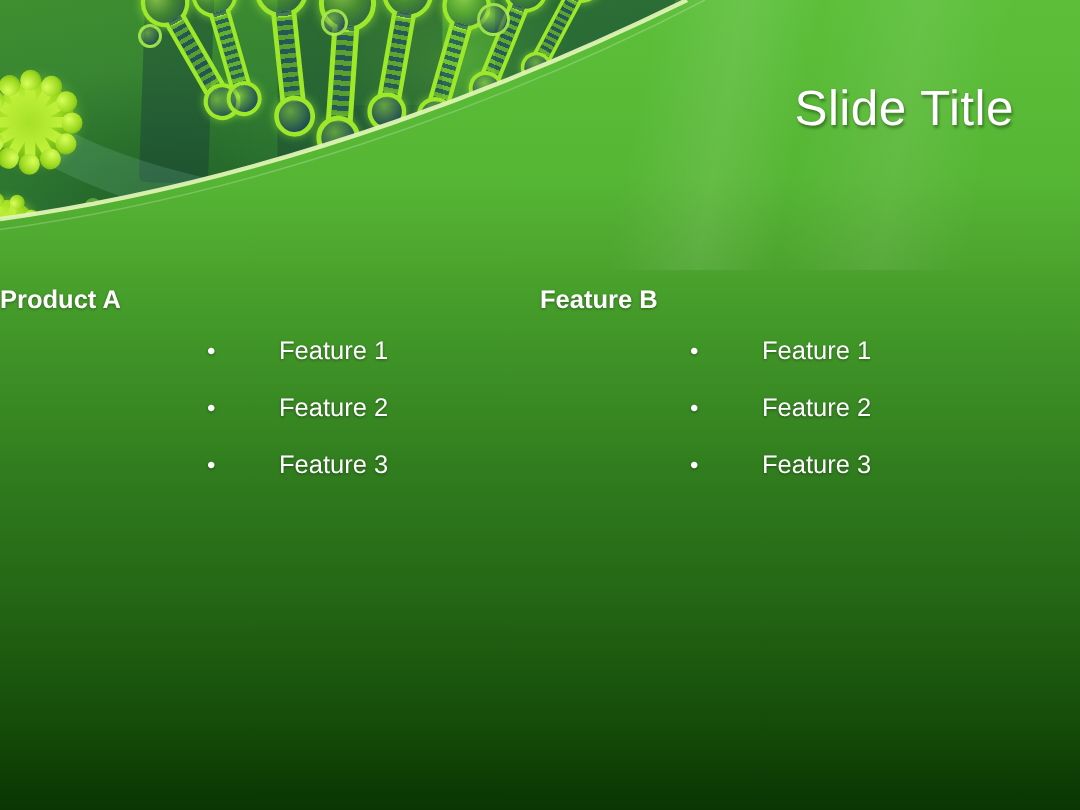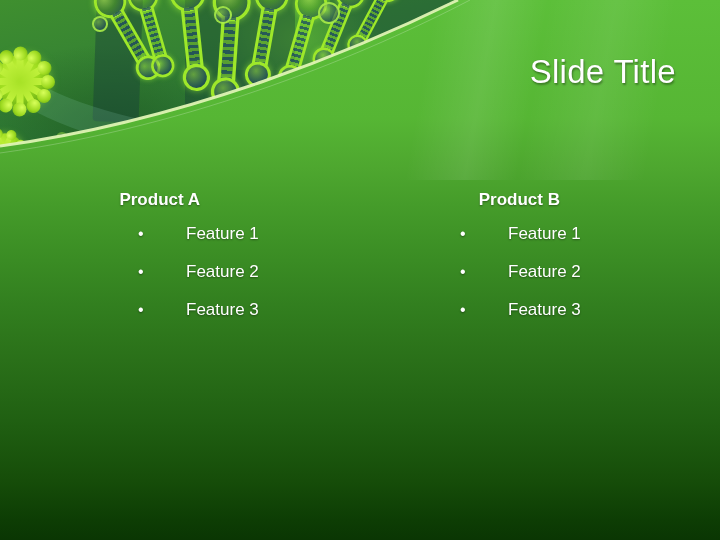--- a/index.html
+++ b/index.html
@@ -185,21 +185,21 @@
     left: 0; right: 0;
     top: 190px;
     display: flex;
   }
   .column { width: 50%; position: relative; }
 
   .col-heading {
     font-size: 17px;
     font-weight: bold;
     color: #ffffff;
-    text-align: right;
+    text-align: left;
     text-shadow: 0 1px 2px rgba(0,0,0,0.40);
     margin-bottom: 14px;
   }
   .col-a .col-heading { padding-right: 160px; }
   .col-b .col-heading { padding-right: 160px; }
 
   .bullets { list-style: none; }
   .bullet {
     display: flex;
     align-items: baseline;
@@ -345,21 +345,21 @@
           <span class="bullet-text">Feature 2</span>
         </li>
         <li class="bullet">
           <span class="bullet-mark">•</span>
           <span class="bullet-text">Feature 3</span>
         </li>
       </ul>
     </div>
 
     <div class="column col-b">
-      <div class="col-heading">Product B</div>
+      <div class="col-heading">Feature B</div>
       <ul class="bullets">
         <li class="bullet">
           <span class="bullet-mark">•</span>
           <span class="bullet-text">Feature 1</span>
         </li>
         <li class="bullet">
           <span class="bullet-mark">•</span>
           <span class="bullet-text">Feature 2</span>
         </li>
         <li class="bullet">

